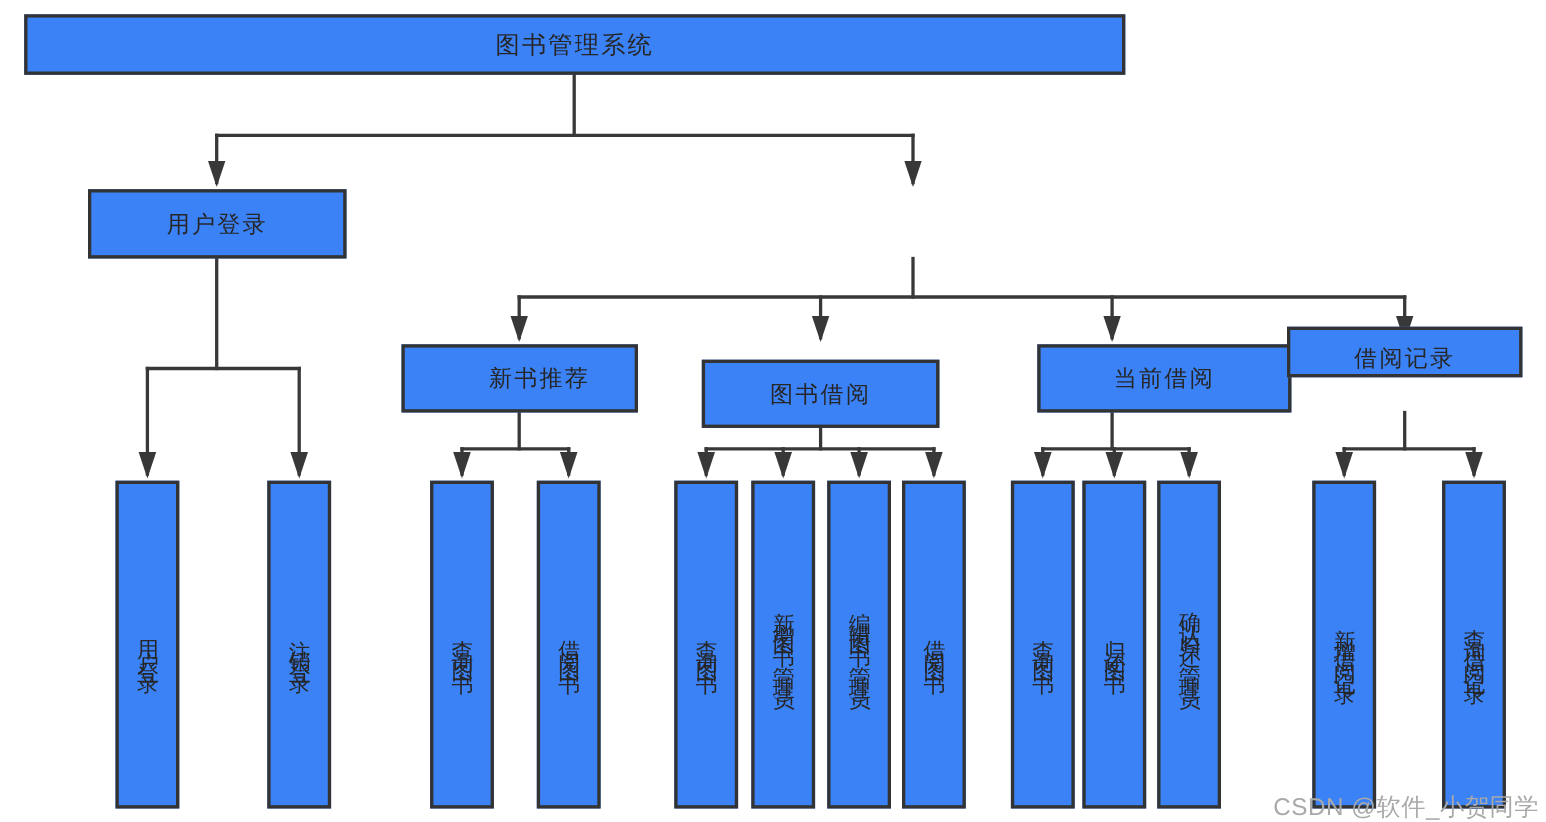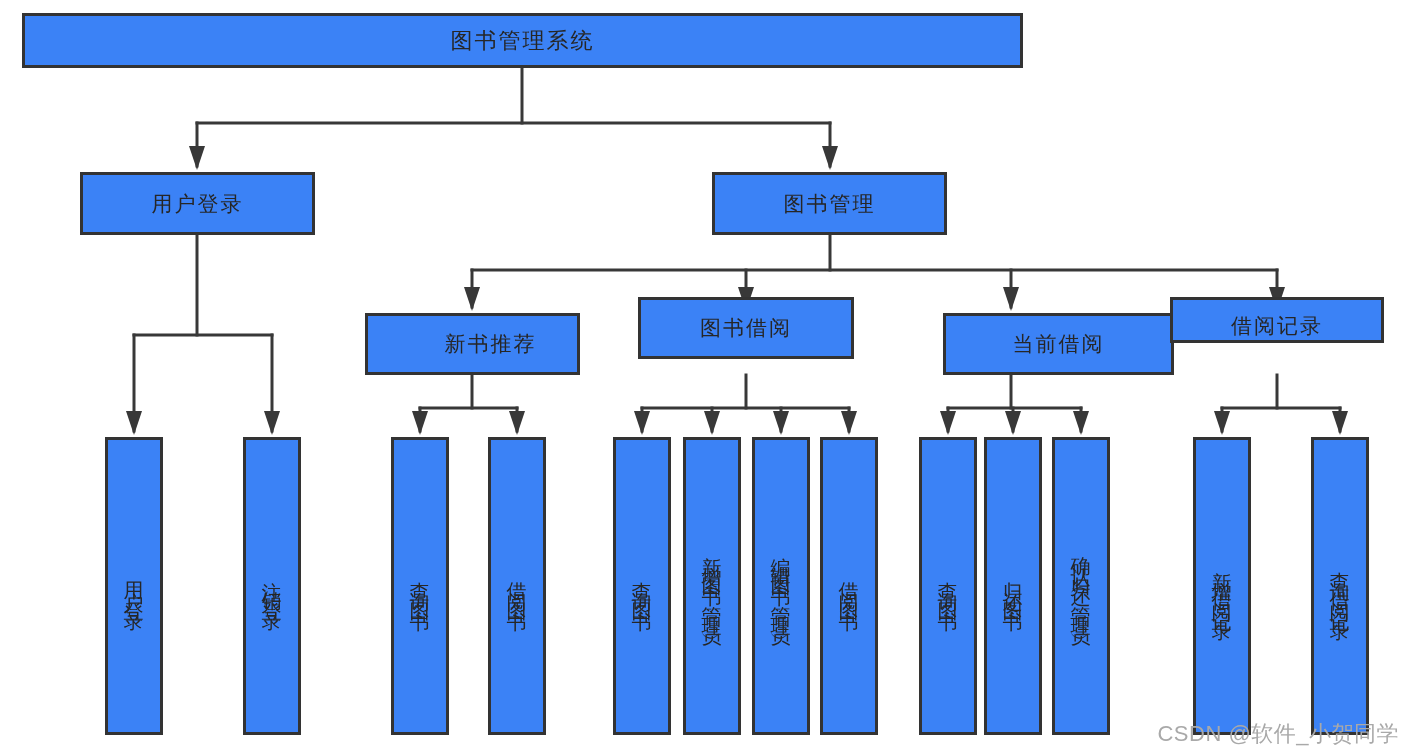--- a/index.html
+++ b/index.html
@@ -104,28 +104,25 @@
     </g>
   </svg>
 
   <div class="node root-box" style="left:22px;top:13px;width:1001px;height:55px;">
     <span class="h-label">图书管理系统</span>
   </div>
 
   <div class="node" style="left:80px;top:172px;width:235px;height:63px;">
     <span class="h-label">用户登录</span>
   </div>
-  <div class="node" style="left:712px;top:172px;width:235px;height:63px;">
-    <span class="h-label">图书管理</span>
-  </div>
 
   <div class="node" style="left:365px;top:313px;width:215px;height:62px;padding-left:36px;">
     <span class="h-label">新书推荐</span>
   </div>
-  <div class="node" style="left:638px;top:297px;width:216px;height:62px;">
+  <div class="node" style="left:638px;top:327px;width:216px;height:62px;">
     <span class="h-label">图书借阅</span>
   </div>
   <div class="node" style="left:943px;top:313px;width:231px;height:62px;">
     <span class="h-label">当前借阅</span>
   </div>
   <div class="node" style="left:1170px;top:297px;width:214px;height:46px;align-items:flex-end;">
     <span class="h-label">借阅记录</span>
   </div>
 
   <div class="node leaf" style="left:105px;">

